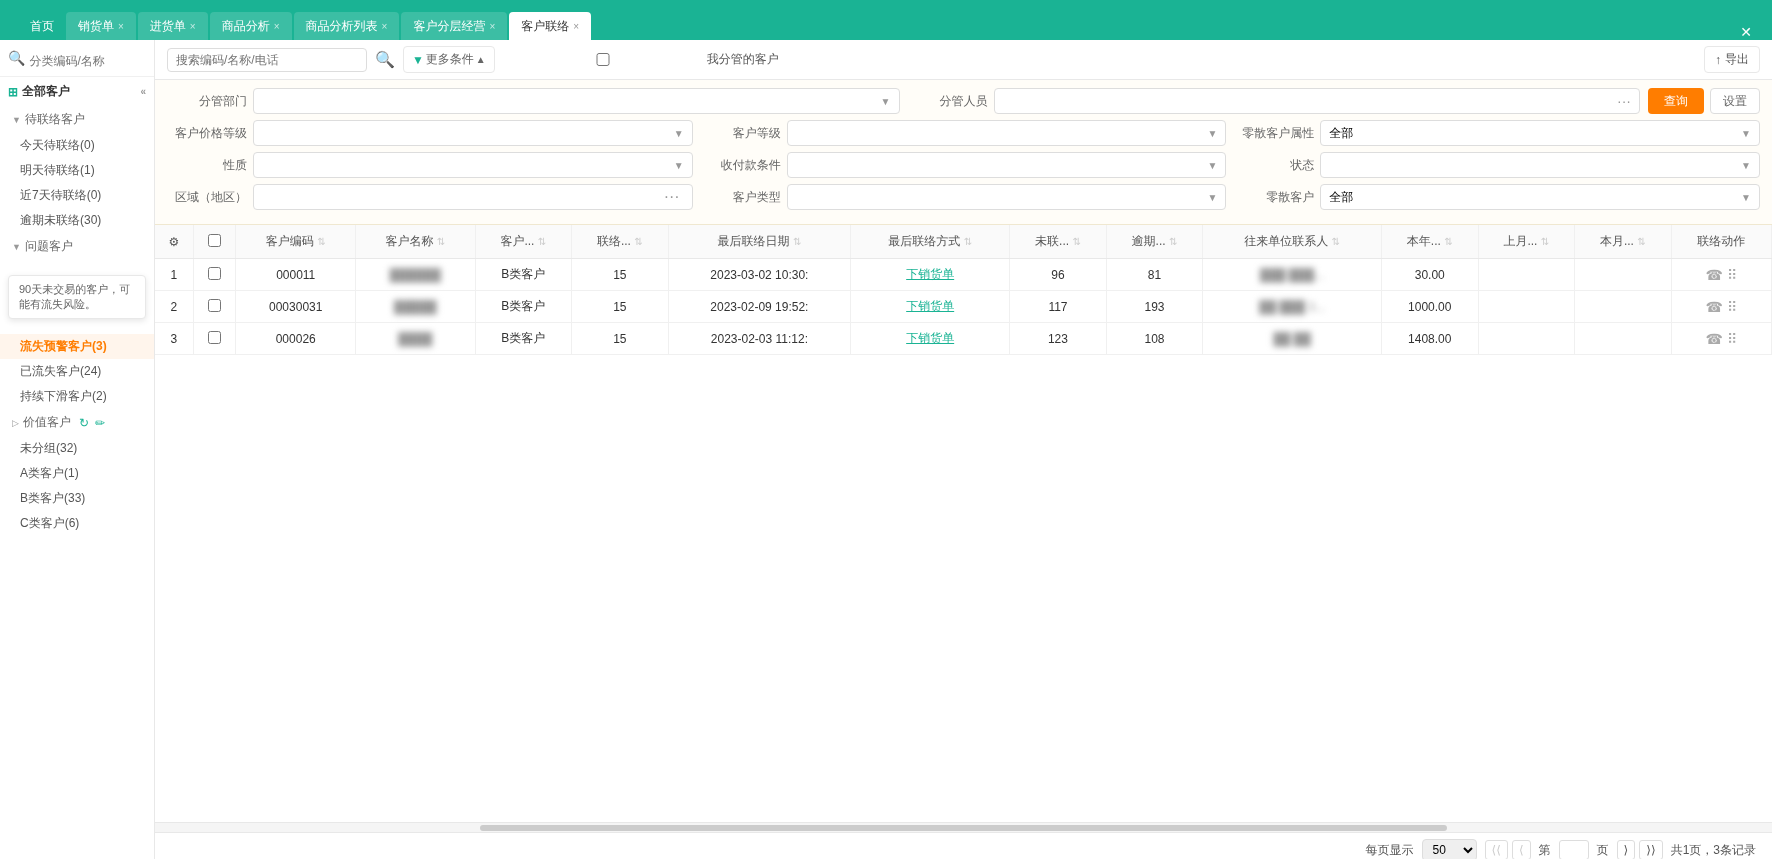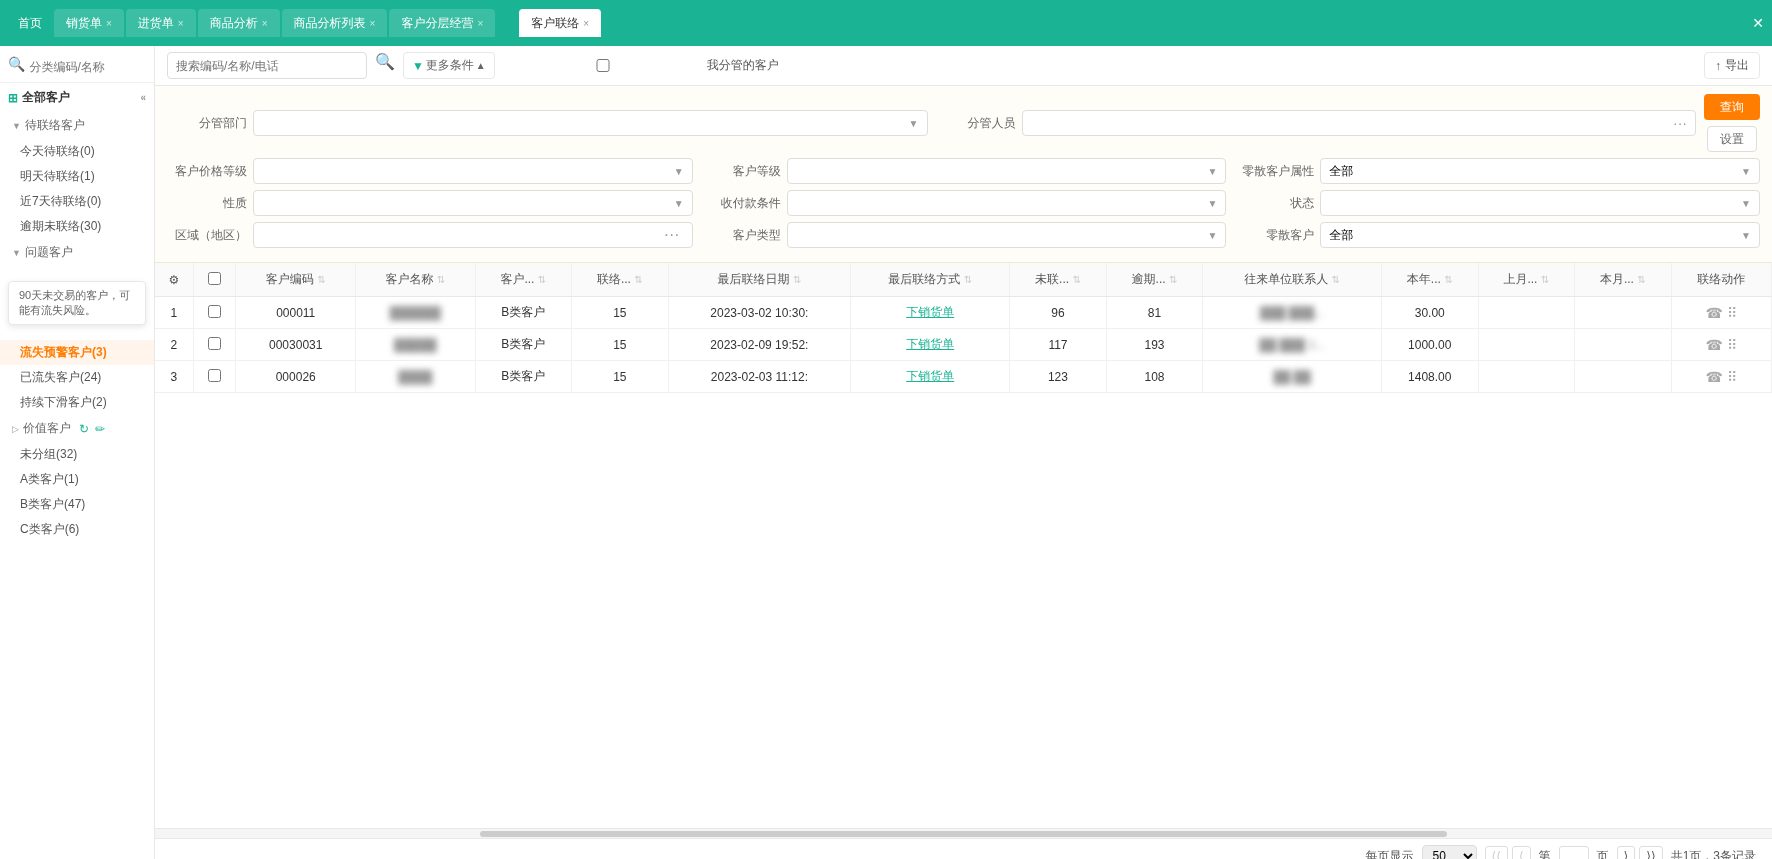--- a/index.html
+++ b/index.html
@@ -1,42 +1,41 @@
 <!DOCTYPE html>
 <html><head>
   <meta charset="utf-8">
   <style>
     * { box-sizing: border-box; margin: 0; padding: 0; font-family: 'Microsoft YaHei', Arial, sans-serif; font-size: 12px; }
     body { background: #f5f5f5; overflow: hidden; }
 
     
     .top-tabs {
       display: flex;
-      align-items: center;
+      align-items: flex-end;
       background: #1ab394;
-      height: 46px;
-      padding: 0 8px;
+      height: 40px;
+      padding: 0 20px;
       gap: 2px;
     }
     .tab-item {
       display: flex;
       align-items: center;
       padding: 0 12px;
       height: 28px;
       background: rgba(255,255,255,0.15);
       color: #fff;
       border-radius: 4px 4px 0 0;
       cursor: pointer;
       gap: 4px;
       font-size: 12px;
     }
     .tab-item.active {
       background: #fff;
       color: #333;
-      margin-left: 22px;
     }
     .tab-item .close-x {
       font-size: 10px;
       color: rgba(255,255,255,0.7);
       cursor: pointer;
     }
     .tab-item.active .close-x { color: #999; }
     .tab-home {
       color: #fff;
       padding: 0 10px;
@@ -137,20 +136,21 @@
       flex-direction: column;
       overflow: hidden;
     }
 
     
     .filter-bar {
       background: #fff;
       border-bottom: 1px solid #e8e8e8;
       padding: 6px 12px;
       display: flex;
+      align-items: center;
       gap: 8px;
     }
     .filter-bar input {
       width: 200px;
       border: 1px solid #ddd;
       border-radius: 4px;
       padding: 4px 8px;
       outline: none;
       font-size: 12px;
       color: #999;
@@ -241,21 +241,20 @@
       align-items: center;
       justify-content: space-between;
       cursor: pointer;
     }
     .filter-select .chevron { color: #999; font-size: 10px; }
     .filter-more { color: #999; font-size: 16px; cursor: pointer; padding: 0 4px; }
     .filter-actions {
       display: flex;
       gap: 6px;
       align-items: center;
-      flex-direction: column;
     }
     .btn-query {
       background: #ff7d00;
       color: #fff;
       border: none;
       border-radius: 4px;
       padding: 4px 16px;
       cursor: pointer;
       font-size: 12px;
       height: 26px;
@@ -445,21 +444,21 @@
 
     <div class="sidebar-group">
       <div class="sidebar-group-title">
         <span class="arrow">▷</span>
         <span>价值客户</span>
         <span style="color:#1ab394; font-size:12px; cursor:pointer; margin-left:4px;">↻</span>
         <span style="color:#1ab394; font-size:12px; cursor:pointer; margin-left:2px;">✏</span>
       </div>
       <div class="sidebar-item">未分组(32)</div>
       <div class="sidebar-item">A类客户(1)</div>
-      <div class="sidebar-item">B类客户(47)</div>
+      <div class="sidebar-item">B类客户(33)</div>
       <div class="sidebar-item">C类客户(6)</div>
     </div>
   </div>
 
   <div class="content-area">
 
     <div class="filter-bar">
       <input type="text" placeholder="搜索编码/名称/电话" style="">
       <span class="search-btn">🔍</span>
       <div class="more-conditions">

